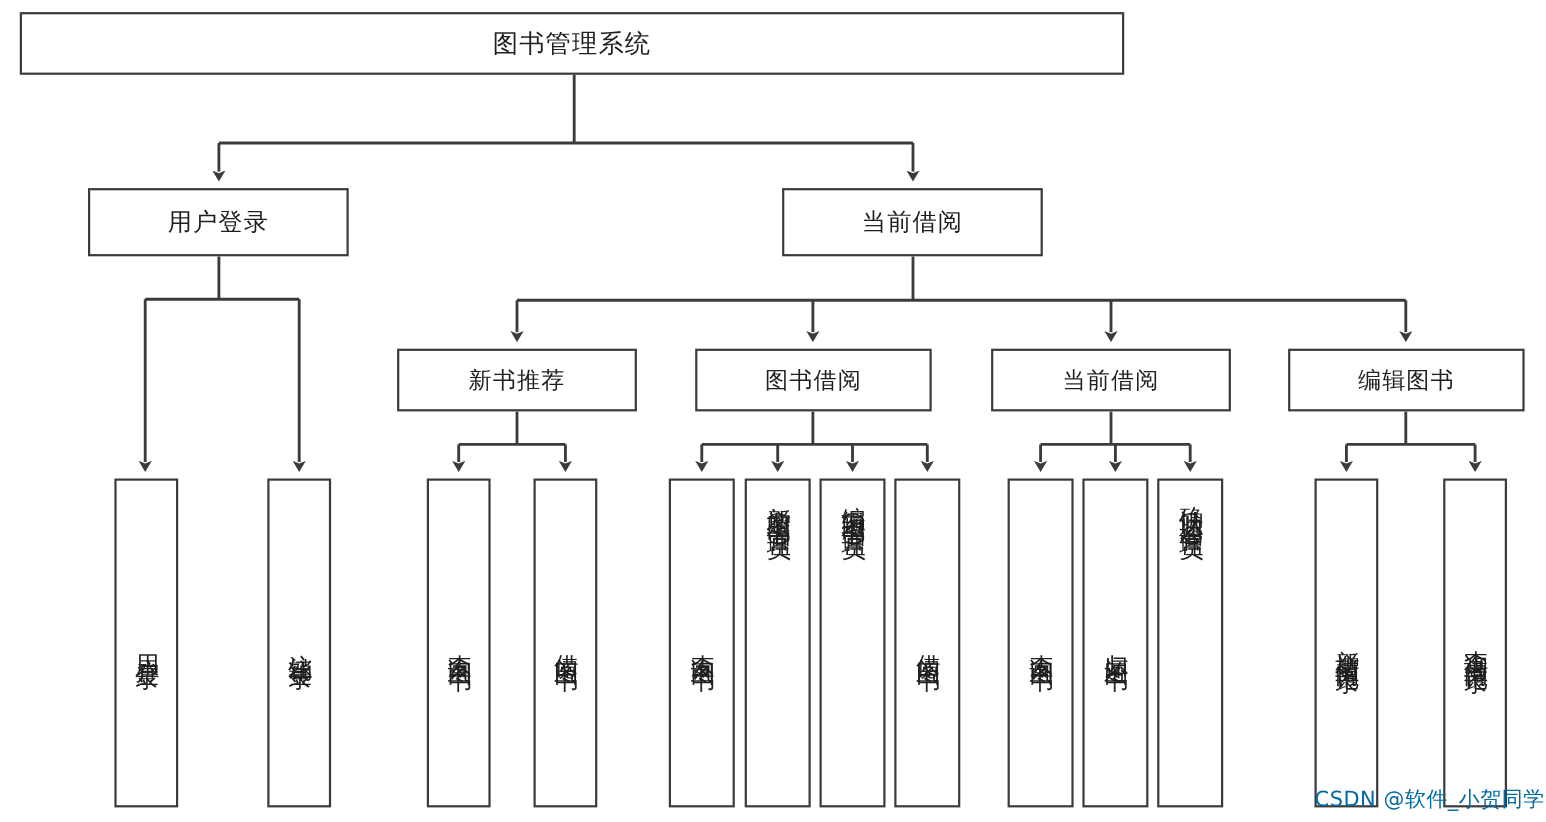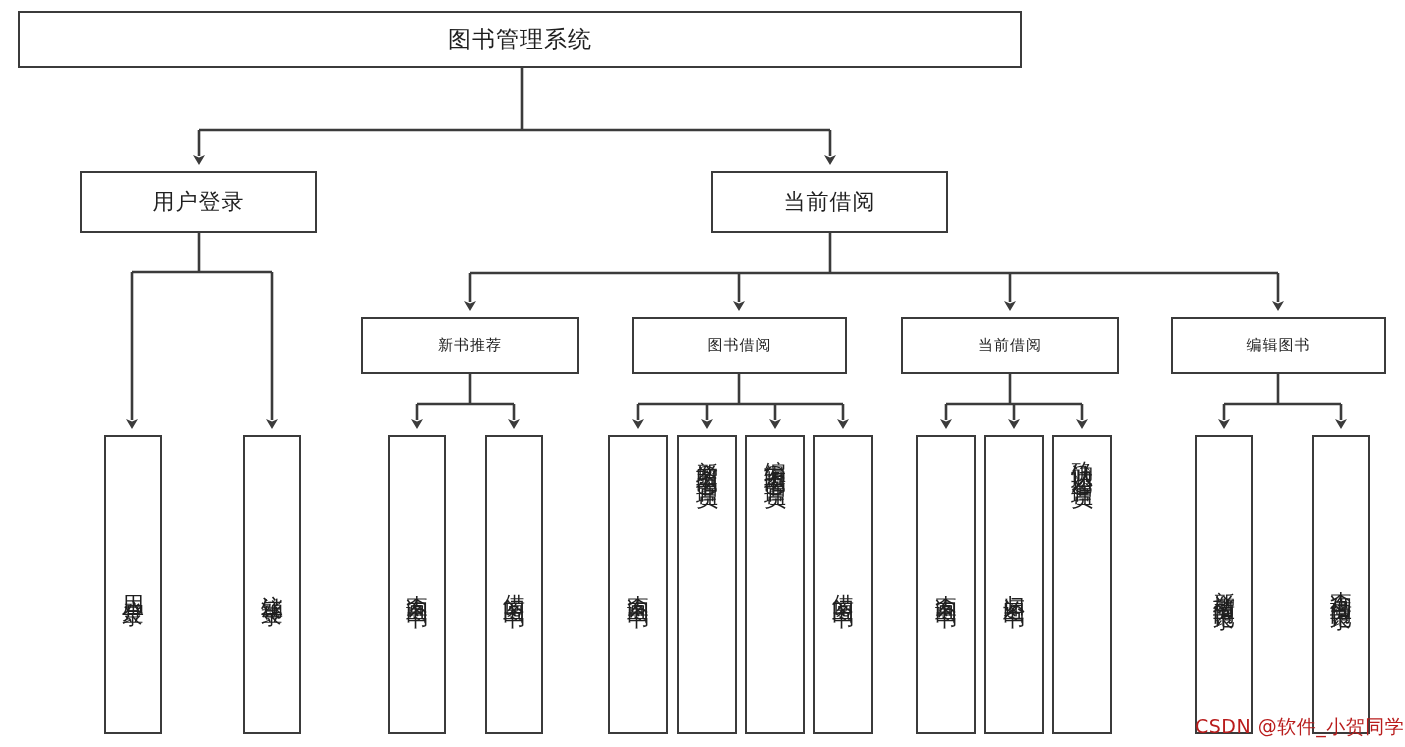--- a/index.html
+++ b/index.html
@@ -18,21 +18,21 @@
     box-sizing:border-box;
     background:#ffffff;
     border:2.5px solid #3b3b3b;
     display:flex;
     align-items:center;
     justify-content:center;
     color:#1f1f1f;
   }
   .node.root{font-size:23px;letter-spacing:1px;}
   .node.lvl2{font-size:22px;letter-spacing:1px;}
-  .node.lvl3{font-size:15px;letter-spacing:1px;}
+  .node.lvl3{font-size:21px;letter-spacing:1px;}
 
   .leaf{
     position:absolute;
     box-sizing:border-box;
     background:#ffffff;
     border:2.5px solid #3b3b3b;
     display:flex;
     align-items:flex-start;
     justify-content:center;
     padding-top:6px;
@@ -44,21 +44,21 @@
     line-height:1.18;
     letter-spacing:4px;
     color:#1f1f1f;
     white-space:nowrap;
   }
   .leaf.centered{align-items:center;padding-top:0;}
 
   .watermark{
     position:absolute;
     font-size:19px;
-    color:#b91c1c;
+    color:#0369a1;
     white-space:nowrap;
     letter-spacing:0.5px;
   }
 </style>
 </head>
 <body>
 
 <div id="canvas">
 
   <svg id="wires" viewBox="0 0 1405 747" xmlns="http://www.w3.org/2000/svg">

